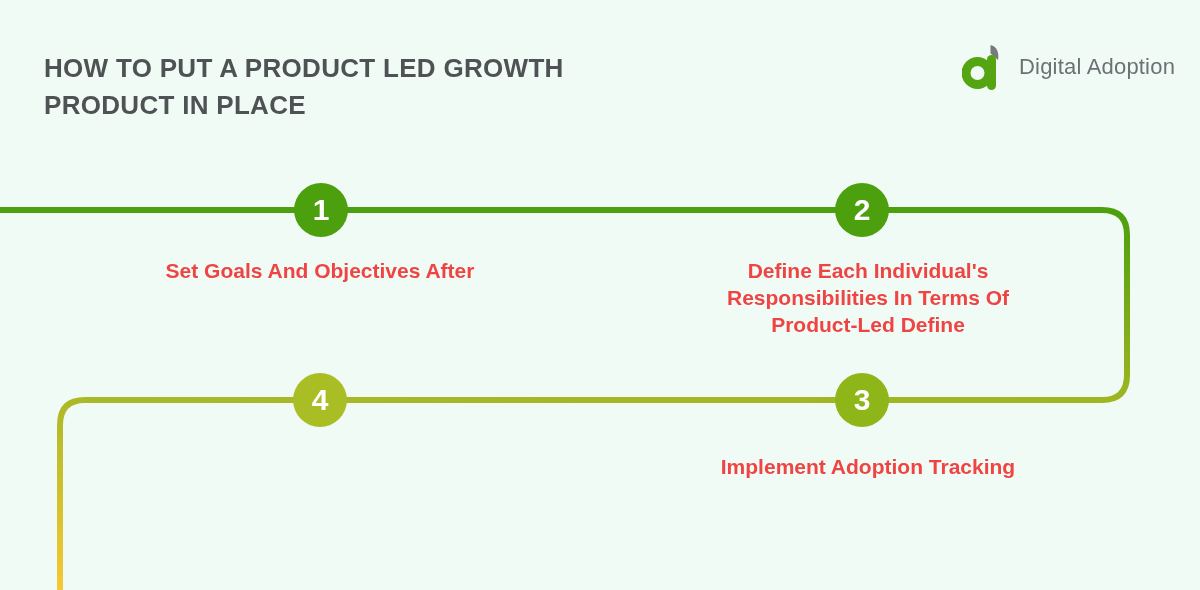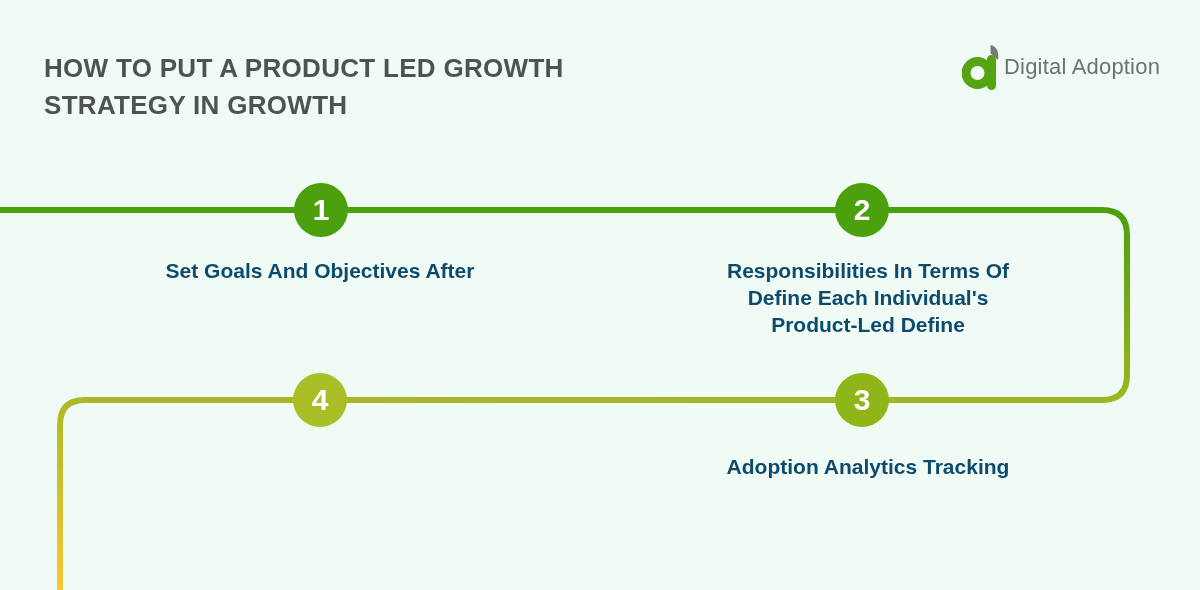--- a/index.html
+++ b/index.html
@@ -18,50 +18,50 @@
   }
   .logo{
     position:absolute;left:962px;top:44px;
     display:flex;align-items:center;
   }
   .logo svg{display:block;}
   .logo-text{
     color:#6d7175;
     font-size:22px;
     font-weight:500;
-    margin-left:4px;
+    margin-left:19px;
     letter-spacing:.2px;
   }
   .snake{position:absolute;left:0;top:0;}
   .circle{
     position:absolute;width:54px;height:54px;border-radius:50%;
     display:flex;align-items:center;justify-content:center;
     color:#ffffff;font-size:30px;font-weight:bold;
   }
   .circle-1{left:294px;top:183px;}
   .circle-2{left:835px;top:183px;}
   .circle-3{left:835px;top:373px;}
   .circle-4{left:293px;top:373px;}
   .step-label{
     position:absolute;width:400px;text-align:center;
-    color:#0c4a6e;font-size:21px;font-weight:bold;line-height:27px;
+    color:#ef4444;font-size:21px;font-weight:bold;line-height:27px;
   }
   .label-1{left:120px;top:257px;}
   .label-2{left:668px;top:257px;}
   .label-3{left:668px;top:453px;}
   .label-4{left:120px;top:453px;}
 </style>
 </head>
 <body>
 
 <div class="canvas">
 
   <div class="title">
     <div>HOW TO PUT A PRODUCT LED GROWTH</div>
-    <div>STRATEGY IN GROWTH</div>
+    <div>PRODUCT IN PLACE</div>
   </div>
 
   <div class="logo">
     <span>
       <svg width="38" height="46" viewBox="0 0 38 46">
         <path d="M 28.5 1 C 34.5 2 37.5 9 36 16 L 28.5 9.5 Z" fill="#77797c"></path>
         <circle cx="15.5" cy="29" r="11.5" fill="none" stroke="#55a411" stroke-width="9"></circle>
         <rect x="25" y="11" width="9" height="35" rx="4.5" fill="#55a411"></rect>
       </svg>
     </span>
@@ -99,21 +99,21 @@
     <span>3</span>
   </div>
   <div class="circle circle-4" style="background: rgb(169, 189, 36);">
     <span>4</span>
   </div>
 
   <div class="step-label label-1">
     <div>Set Goals And Objectives After</div>
   </div>
   <div class="step-label label-2">
+    <div>Define Each Individual's</div>
     <div>Responsibilities In Terms Of</div>
-    <div>Define Each Individual's</div>
     <div>Product-Led Define</div>
   </div>
   <div class="step-label label-3">
-    <div>Adoption Analytics Tracking</div>
+    <div>Implement Adoption Tracking</div>
   </div>
 
 </div>
 
 </body></html>

